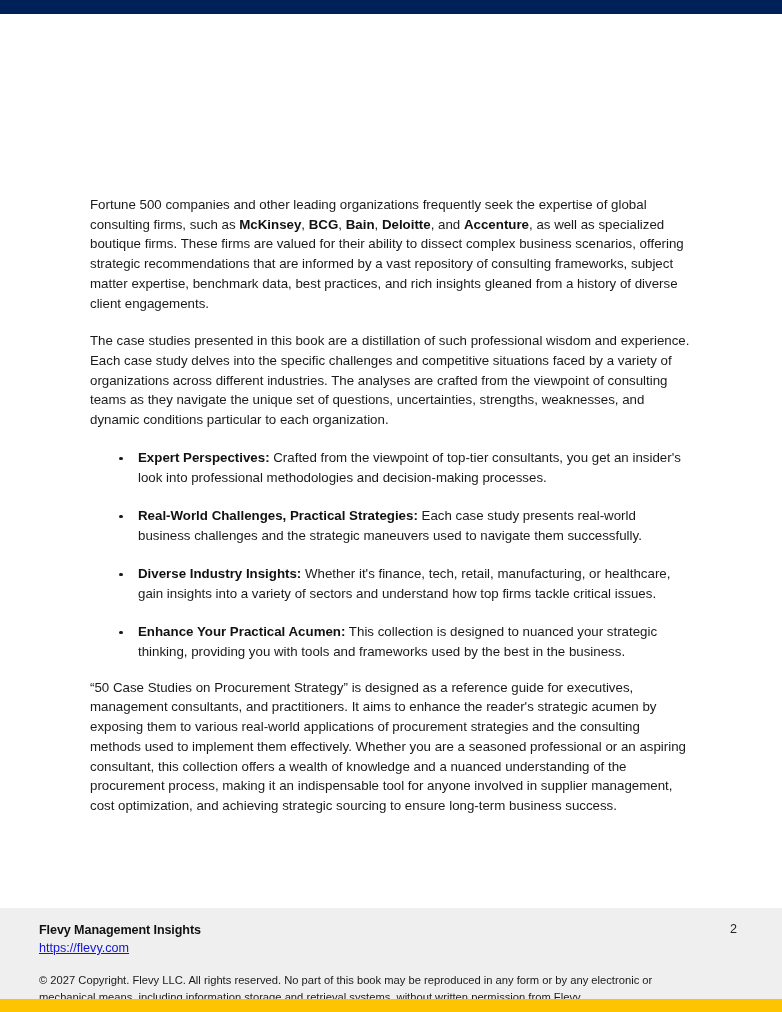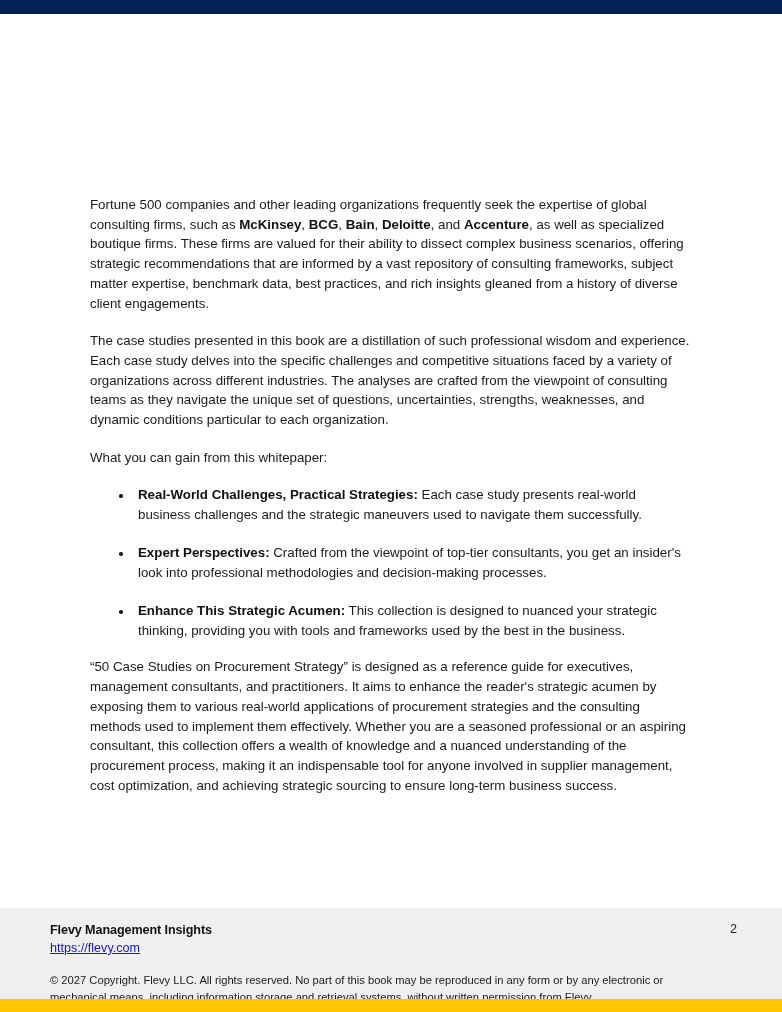--- a/index.html
+++ b/index.html
@@ -87,21 +87,21 @@
   .footer {
     position: absolute;
     left: 0;
     right: 0;
     bottom: 13px;
     top: 908px;
     background: #efefef;
   }
   .footer-inner {
     position: relative;
-    padding: 14px 45px 0 50px;
+    padding: 14px 45px 0 39px;
     height: 100%;
     box-sizing: border-box;
   }
   .footer-brand {
     font-size: 12.6px;
     font-weight: bold;
     color: #111111;
     line-height: 16px;
     letter-spacing: -0.1px;
   }
@@ -145,34 +145,37 @@
   <div class="top-bar"></div>
 
   <div class="content-area">
 
     <div class="body-block">
 
       <p class="para"><span>Fortune 500 companies and other leading organizations frequently seek the expertise of global consulting firms, such as </span><b>McKinsey</b><span>, </span><b>BCG</b><span>, </span><b>Bain</b><span>, </span><b>Deloitte</b><span>, and </span><b>Accenture</b><span>, as well as specialized boutique firms. These firms are valued for their ability to dissect complex business scenarios, offering strategic recommendations that are informed by a vast repository of consulting frameworks, subject matter expertise, benchmark data, best practices, and rich insights gleaned from a history of diverse client engagements.</span></p>
 
       <p class="para">The case studies presented in this book are a distillation of such professional wisdom and experience. Each case study delves into the specific challenges and competitive situations faced by a variety of organizations across different industries. The analyses are crafted from the viewpoint of consulting teams as they navigate the unique set of questions, uncertainties, strengths, weaknesses, and dynamic conditions particular to each organization.</p>
 
-      <p class="para lead-in">What you can gain from this whitepaper:</p>
 
       <ul class="gain-list">
+        <li>
+          <span class="bullet-dot"></span>
+          <span class="bold-lead">Expert Perspectives:</span><span> Crafted from the viewpoint of top-tier consultants, you get an insider's look into professional methodologies and decision-making processes.</span>
+        </li>
         <li>
           <span class="bullet-dot"></span>
           <span class="bold-lead">Real-World Challenges, Practical Strategies:</span><span> Each case study presents real-world business challenges and the strategic maneuvers used to navigate them successfully.</span>
         </li>
         <li>
           <span class="bullet-dot"></span>
-          <span class="bold-lead">Expert Perspectives:</span><span> Crafted from the viewpoint of top-tier consultants, you get an insider's look into professional methodologies and decision-making processes.</span>
+          <span class="bold-lead">Diverse Industry Insights:</span><span> Whether it's finance, tech, retail, manufacturing, or healthcare, gain insights into a variety of sectors and understand how top firms tackle critical issues.</span>
         </li>
         <li>
           <span class="bullet-dot"></span>
-          <span class="bold-lead">Enhance This Strategic Acumen:</span><span> This collection is designed to nuanced your strategic thinking, providing you with tools and frameworks used by the best in the business.</span>
+          <span class="bold-lead">Enhance Your Practical Acumen:</span><span> This collection is designed to nuanced your strategic thinking, providing you with tools and frameworks used by the best in the business.</span>
         </li>
       </ul>
 
       <p class="para">“50 Case Studies on Procurement Strategy” is designed as a reference guide for executives, management consultants, and practitioners. It aims to enhance the reader's strategic acumen by exposing them to various real-world applications of procurement strategies and the consulting methods used to implement them effectively. Whether you are a seasoned professional or an aspiring consultant, this collection offers a wealth of knowledge and a nuanced understanding of the procurement process, making it an indispensable tool for anyone involved in supplier management, cost optimization, and achieving strategic sourcing to ensure long-term business success.</p>
 
     </div>
 
   </div>
 
   <div class="footer">

